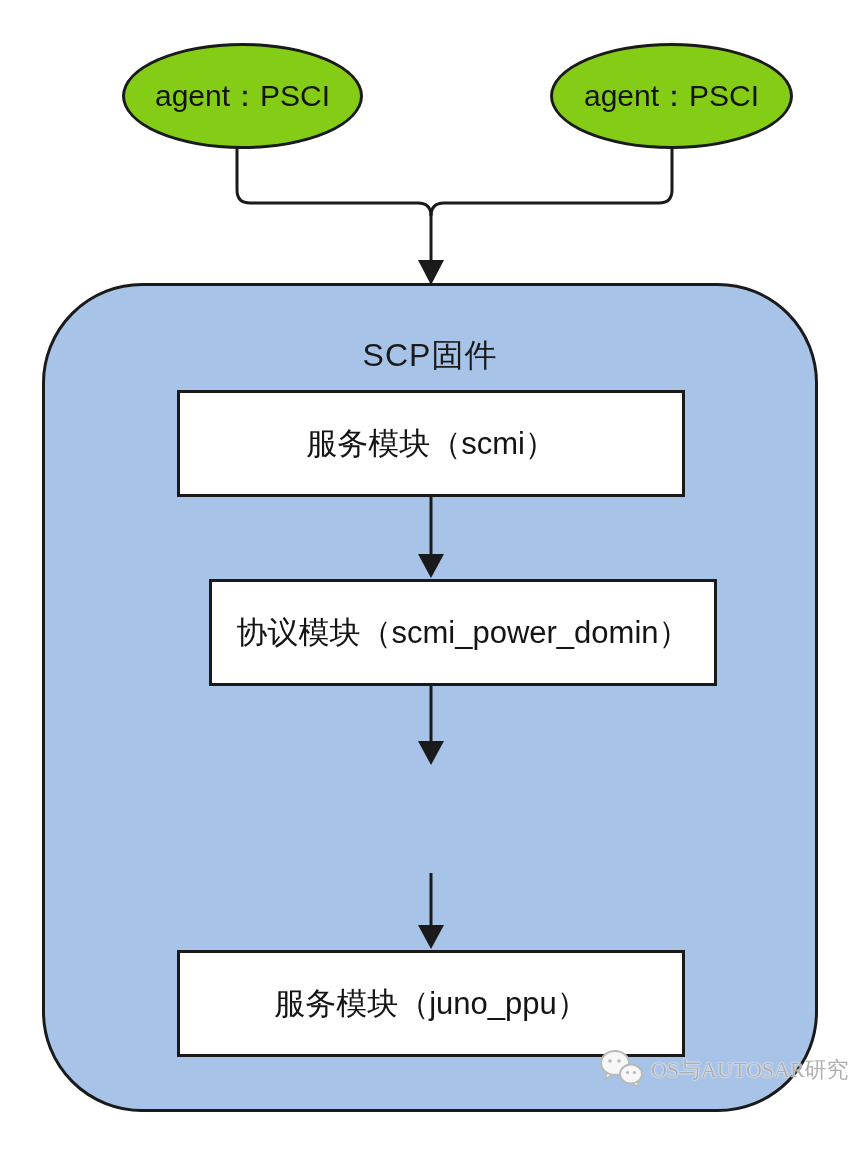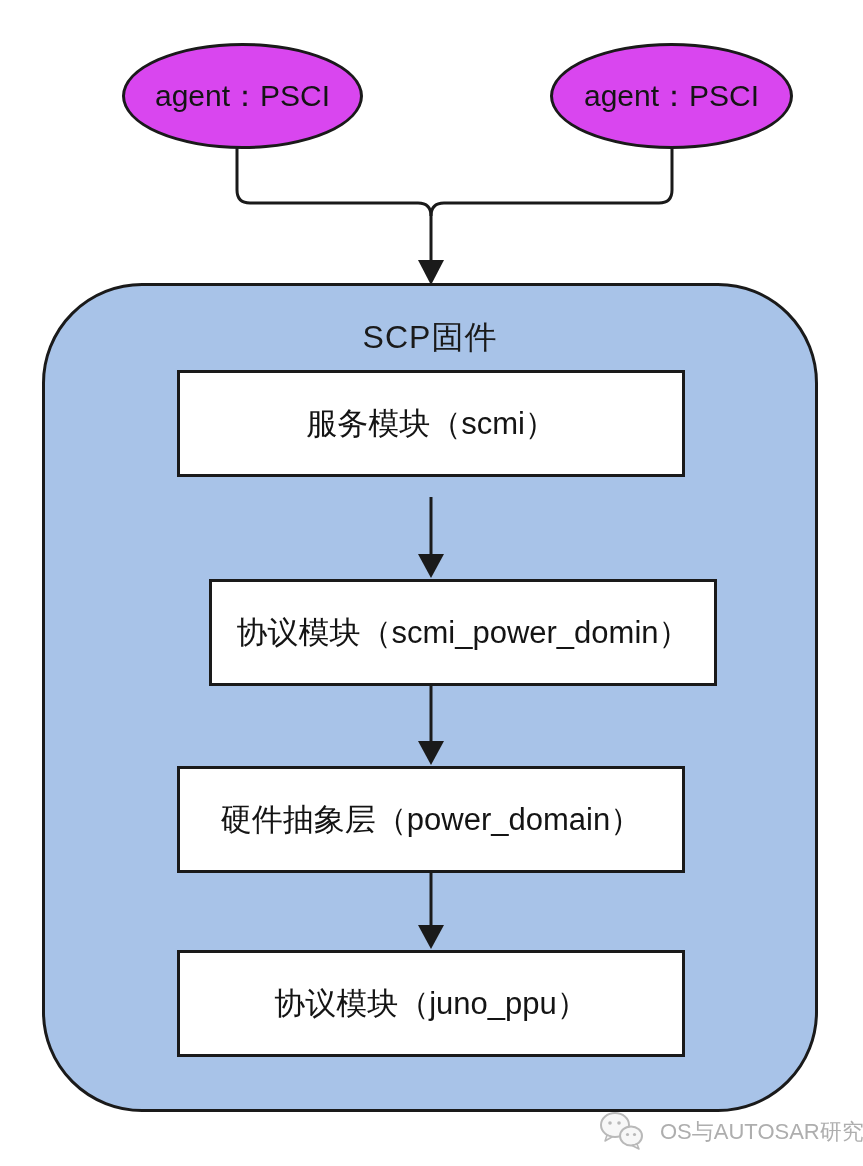--- a/index.html
+++ b/index.html
@@ -24,21 +24,21 @@
     height: 829px;
     box-sizing: border-box;
     background: #a8c3e8;
     border: 3px solid #1a1a1a;
     border-radius: 100px;
     z-index: 1;
   }
   .firmware-title {
     position: absolute;
     left: 0;
-    top: 30px;
+    top: 48px;
     width: 100%;
     text-align: center;
     font-size: 32px;
     color: #1a1a1a;
     letter-spacing: 1px;
   }
   
   .overlay {
     position: absolute;
     left: 0;
@@ -55,21 +55,21 @@
     stroke-linejoin: round;
   }
   .overlay polygon {
     fill: #1a1a1a;
     stroke: none;
   }
   
   .agent {
     position: absolute;
     box-sizing: border-box;
-    background: #d946ef;
+    background: #84cc16;
     border: 3px solid #1a1a1a;
     border-radius: 50%;
     display: flex;
     align-items: center;
     justify-content: center;
     font-size: 30px;
     color: #141414;
     z-index: 3;
   }
   .agent-psci { left: 122px; top: 43px; width: 241px; height: 106px; }
@@ -84,34 +84,35 @@
     background: #ffffff;
     border: 3px solid #1a1a1a;
     display: flex;
     align-items: center;
     justify-content: center;
     font-size: 31px;
     color: #141414;
     z-index: 3;
     white-space: nowrap;
   }
-  .module-1 { top: 370px; }
+  .module-1 { top: 390px; }
   .module-2 { top: 579px; margin-left: 32px; }
   .module-3 { top: 766px; }
   .module-4 { top: 950px; }
   
   .watermark {
     position: absolute;
     left: 598px;
-    top: 1108px;
+    top: 1046px;
     height: 48px;
     display: flex;
     align-items: center;
-    gap: 16px;
+    gap: 7px;
     z-index: 4;
+    font-family: Liberation Serif, serif;
   }
   .wtext {
     font-size: 22px;
     color: #aeaeae;
     text-shadow: 0 0 2px #ffffff, 0 0 1px #ffffff;
     white-space: nowrap;
   }
   .wicon { display: block; }
 </style>
 </head>
@@ -144,25 +145,22 @@
   <div class="agent agent-ospm">
     <span>agent：PSCI</span>
   </div>
 
   <div class="module module-1">
     <span>服务模块（scmi）</span>
   </div>
   <div class="module module-2">
     <span>协议模块（scmi_power_domin）</span>
   </div>
-  <div class="module module-3">
-    <span>硬件抽象层（power_domain）</span>
-  </div>
   <div class="module module-4">
-    <span>协议模块（juno_ppu）</span>
+    <span>服务模块（juno_ppu）</span>
   </div>
 
   <div class="watermark">
     <svg class="wicon" width="46" height="42" viewBox="0 0 46 42">
       <ellipse cx="17" cy="14" rx="14" ry="12" fill="#f7f7f7" stroke="#b9b9b9" stroke-width="2"></ellipse>
       <path d="M9 24 L7 30 L14 26 Z" fill="#f7f7f7" stroke="#b9b9b9" stroke-width="1.5" stroke-linejoin="round"></path>
       <circle cx="12" cy="12" r="1.8" fill="#b9b9b9"></circle>
       <circle cx="21" cy="12" r="1.8" fill="#b9b9b9"></circle>
       <ellipse cx="33" cy="25" rx="11" ry="9.5" fill="#f7f7f7" stroke="#b9b9b9" stroke-width="2"></ellipse>
       <path d="M39 33 L41 38 L34 34.5 Z" fill="#f7f7f7" stroke="#b9b9b9" stroke-width="1.5" stroke-linejoin="round"></path>

